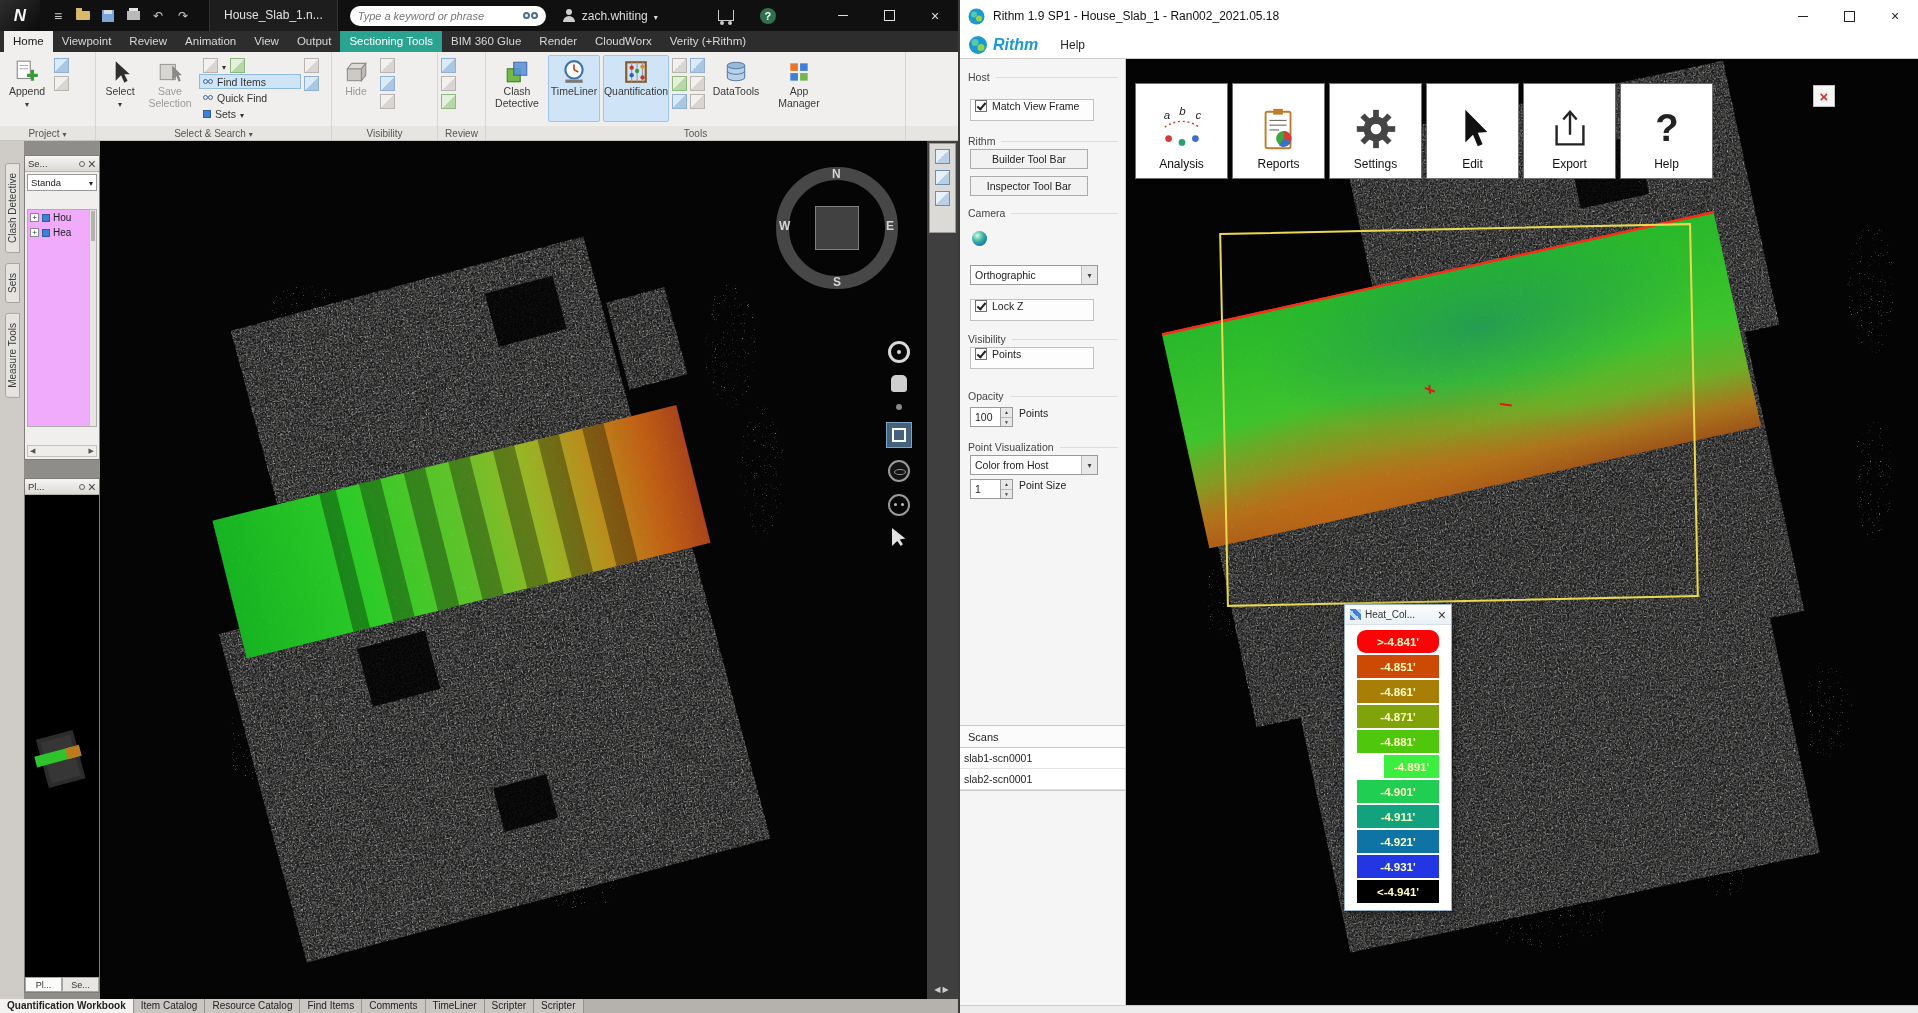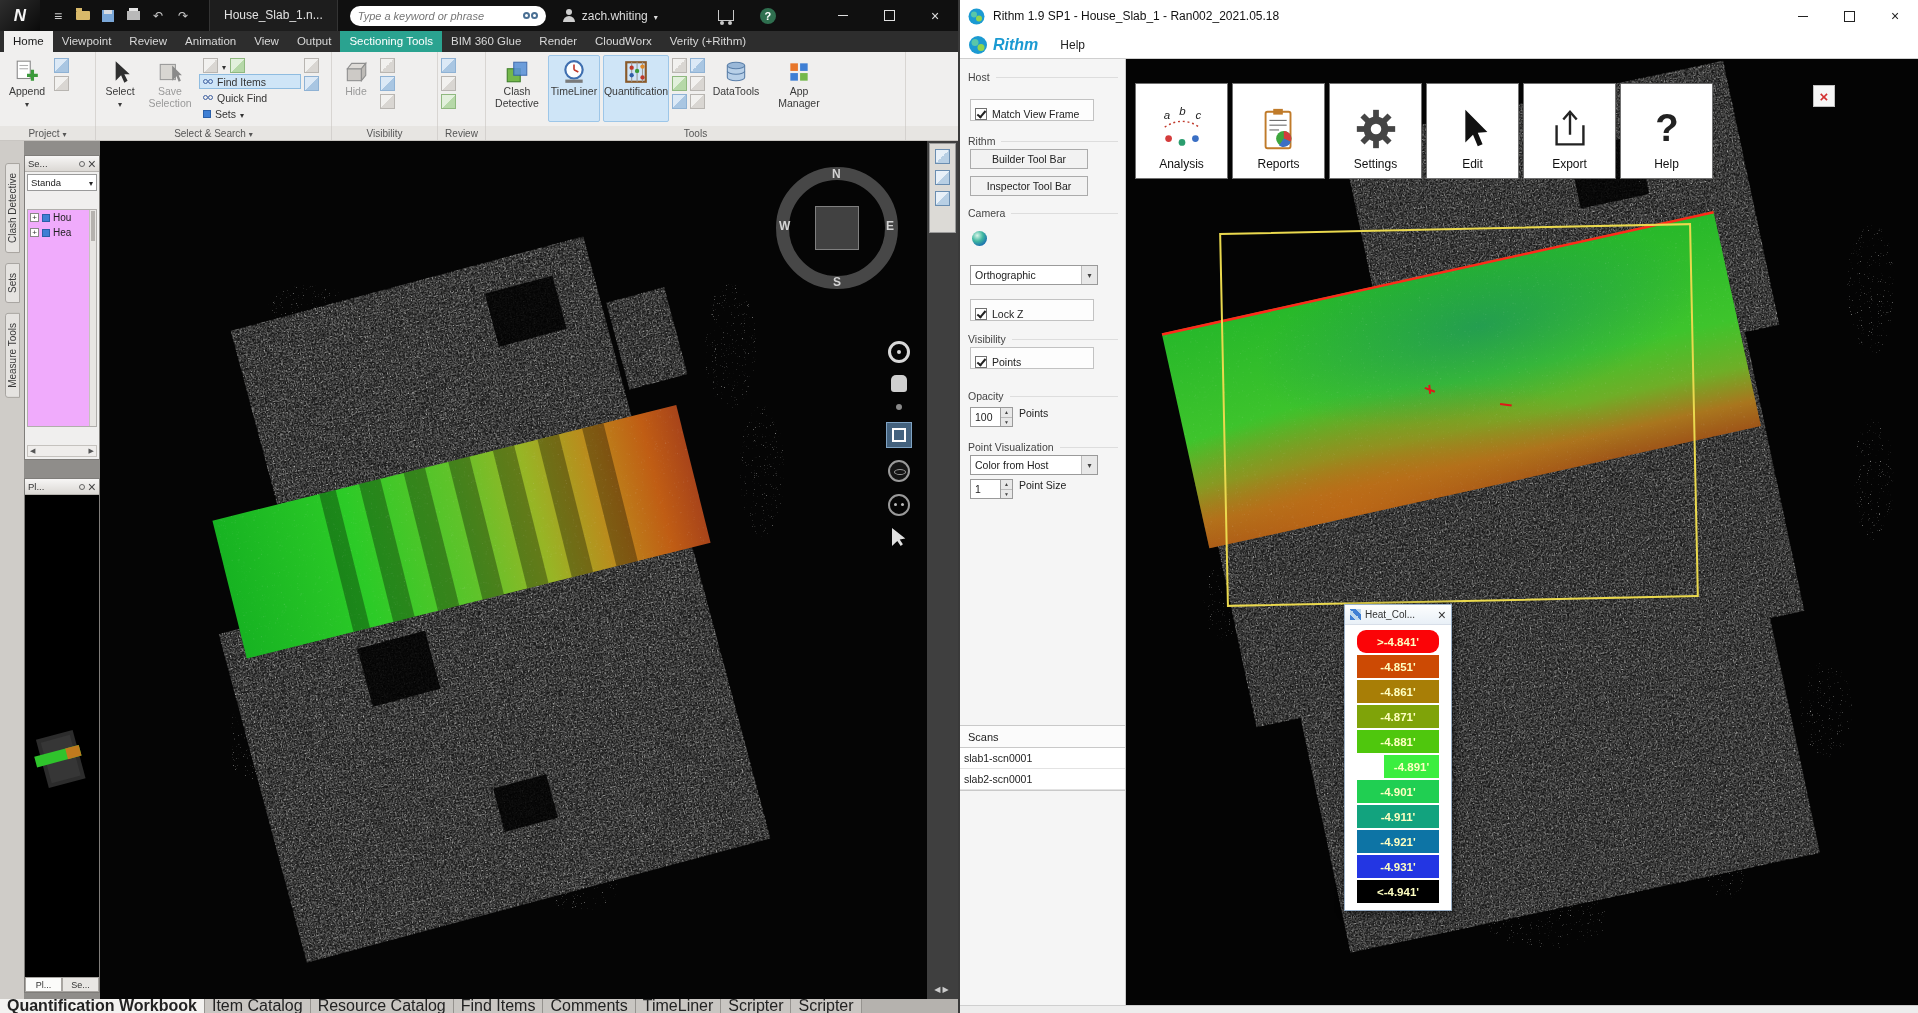--- a/index.html
+++ b/index.html
@@ -138,21 +138,21 @@
     background:#bbb; box-shadow:7px 0 0 #bbb; }
   .nb-arrow { width:14px; height:18px; background:#e0e0e0; clip-path:polygon(0 0,0 100%,38% 72%,62% 100%,78% 90%,55% 64%,95% 58%); }
 
   .nw-rightstrip { position:absolute; left:927px; top:141px; width:31px; height:858px; background:#3f3f3f; }
   .rs-top { position:absolute; left:2px; top:2px; width:27px; height:90px; background:#dcdad6;
     border:1px solid #9a9a9a; display:flex; flex-direction:column; align-items:center; gap:6px; padding-top:5px; }
   .rs-ic { width:15px; height:15px; border:1px solid #6a8db0; background:linear-gradient(135deg,#e8f0f8 50%,#b8cfe4 50%); }
   .rs-bottom { position:absolute; bottom:5px; left:0; width:100%; text-align:center; color:#ccc; font-size:8px; letter-spacing:2px; }
 
   .nw-bottomtabs { position:absolute; left:0; top:999px; width:958px; height:14px; background:#b5b2ae; display:flex; }
-  .btab { height:14px; line-height:13px; font-size:16px; padding:0 7px; border-right:1px solid #96938f;
+  .btab { height:14px; line-height:13px; font-size:10px; padding:0 7px; border-right:1px solid #96938f;
     background:#c9c6c2; color:#222; white-space:nowrap; }
   .btab.active { background:#f3f2f0; font-weight:bold; }
 
   
   #rithm { position:absolute; left:958px; top:0; width:960px; height:1013px; background:#ececec; border-left:2px solid #3a3a3a; }
   .rt-titlebar { position:absolute; top:0; left:0; width:100%; height:32px; background:#fff;
     display:flex; align-items:center; padding-left:8px; gap:8px; }
   .rt-title { font-size:12px; color:#111; }
   .rt-winbtns { margin-left:auto; display:flex; }
   .rt-wb { width:46px; height:32px; display:flex; align-items:center; justify-content:center; color:#222; font-size:12px; }
@@ -163,21 +163,21 @@
   .rt-brand { display:flex; align-items:center; gap:5px; font-size:16px; font-weight:bold;
     font-style:italic; color:#1b9ad2; }
   .rt-menuitem { font-size:12px; color:#222; }
 
   .rt-panel { position:absolute; left:0; top:59px; width:166px; height:946px; background:#f5f5f5;
     border-right:1px solid #c9c9c9; font-size:10.5px; color:#222; }
   .rt-group-label { position:absolute; left:8px; width:150px; display:flex; align-items:center; gap:6px;
     font-size:10.5px; color:#444; }
   .rt-group-label::after { content:""; flex:1; height:1px; background:#ddd; }
   .chkbox { position:absolute; left:10px; width:124px; height:22px; border:1px solid #c2c2c2; background:#fdfdfd;
-    display:flex; align-items:flex-end; gap:5px; padding-left:4px; }
+    display:flex; align-items:flex-start; gap:5px; padding-left:4px; }
   .cb { width:12px; height:12px; border:1px solid #707070; background:#fff; flex:none;
     display:flex; align-items:center; justify-content:center; }
   .cb.on::after { content:""; width:3px; height:7px; border:solid #222; border-width:0 2px 2px 0;
     transform:rotate(40deg); margin-top:-2px; }
   .rt-btn { position:absolute; left:10px; width:118px; height:20px; background:#f2f2f2; border:1px solid #ababab;
     display:flex; align-items:center; justify-content:center; font-size:10.5px; color:#222; }
   .sphere { position:absolute; left:12px; width:15px; height:15px; border-radius:50%;
     background:radial-gradient(circle at 35% 30%, #d8f5e8, #3fb7a0 40%, #1668b0 80%, #0b3f78); }
   .combo { position:absolute; left:10px; width:128px; height:20px; background:#fff; border:1px solid #9a9a9a;
     display:flex; align-items:center; }

